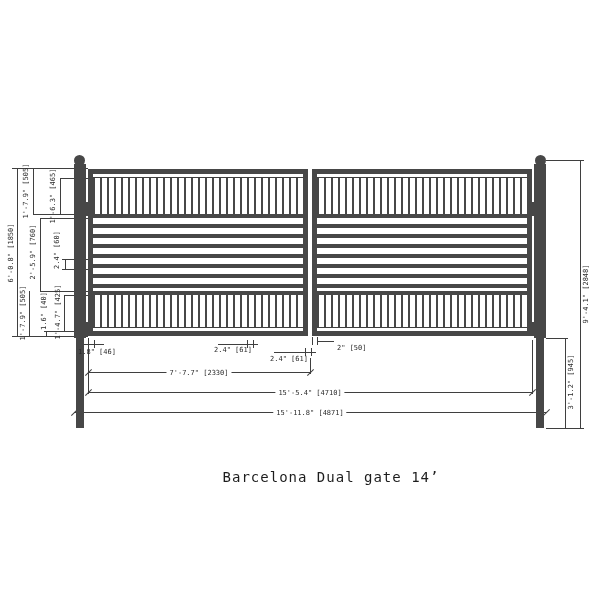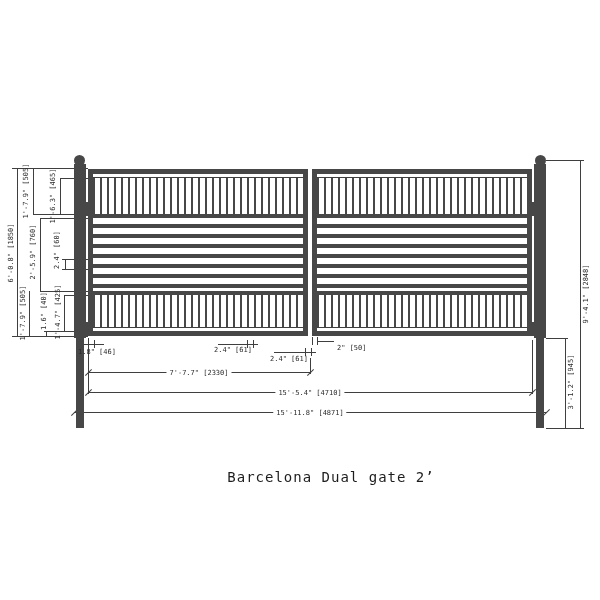--- a/index.html
+++ b/index.html
@@ -123,14 +123,14 @@
   <span class="dimtext vlab" style="left:571px;top:382px">3'-1.2" [945]</span>
 
   <span class="dimtext" style="left:78px;top:348px">1.8" [46]</span>
   <span class="dimtext" style="left:214px;top:346px">2.4" [61]</span>
   <span class="dimtext" style="left:270px;top:355px">2.4" [61]</span>
   <span class="dimtext" style="left:337px;top:344px">2" [50]</span>
   <span class="dimtext hlab" style="left:199px;top:373px">7'-7.7" [2330]</span>
   <span class="dimtext hlab" style="left:310px;top:393px">15'-5.4" [4710]</span>
   <span class="dimtext hlab" style="left:310px;top:413px">15'-11.8" [4871]</span>
 
-  <div class="title">Barcelona Dual gate 2’</div>
+  <div class="title">Barcelona Dual gate 14’</div>
 </div>
 
 </body></html>

